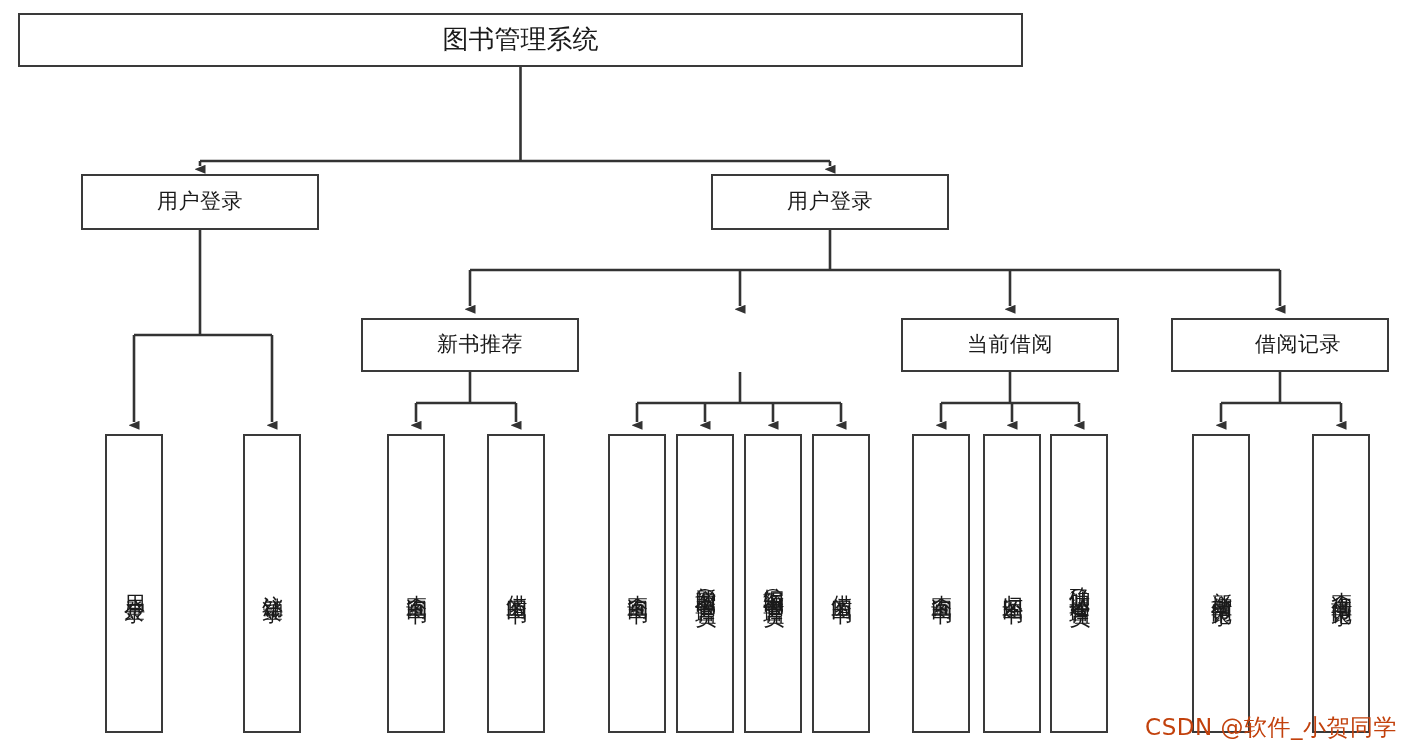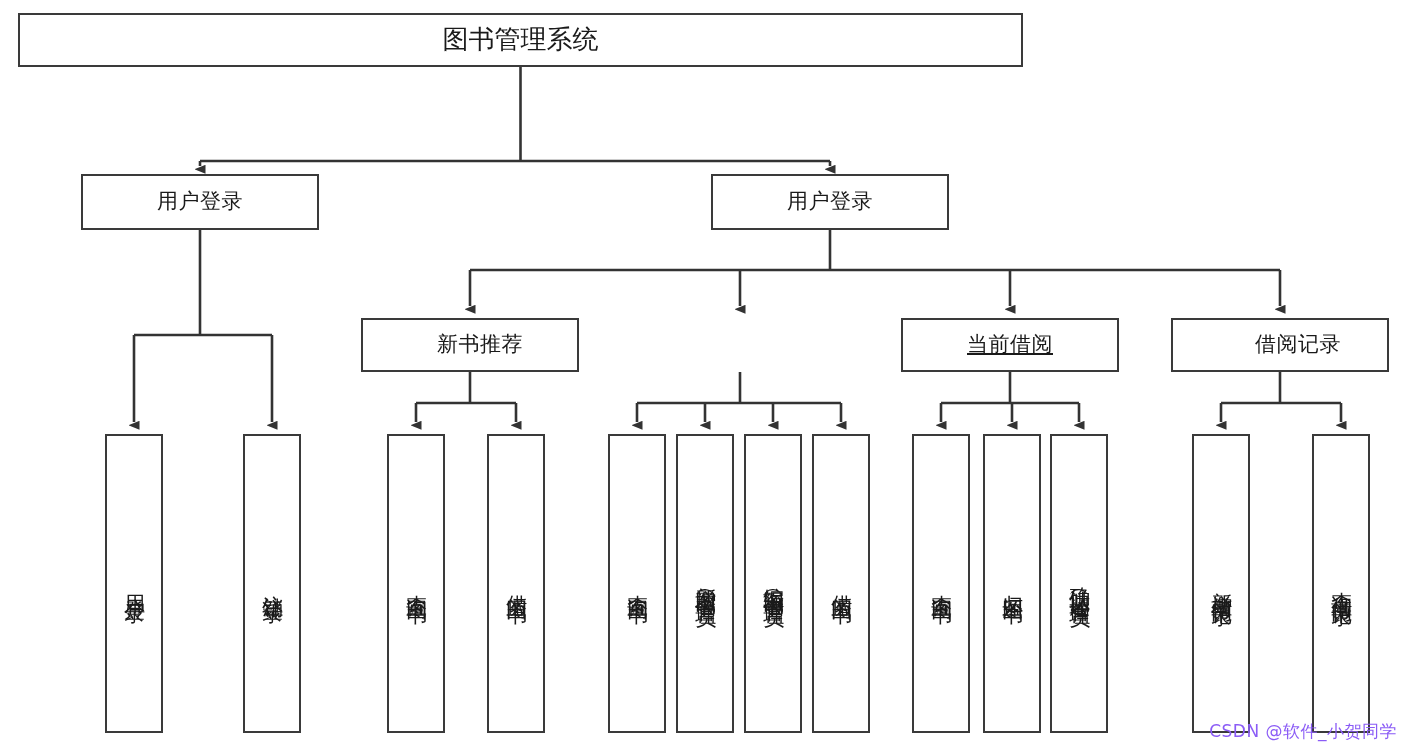--- a/index.html
+++ b/index.html
@@ -56,22 +56,22 @@
   .node.v .vtext {
     writing-mode: vertical-rl;
     text-orientation: upright;
     display: block;
     text-align: center;
   }
   .watermark {
     position: absolute;
     right: 8px;
     bottom: 4px;
-    font-size: 17px;
-    color: #8b5cf6;
+    font-size: 23px;
+    color: #c2410c;
     letter-spacing: 0.5px;
     white-space: nowrap;
   }
 </style>
 </head>
 <body>
 
 <div id="canvas">
 
   <svg class="wires" viewBox="0 0 1405 747" xmlns="http://www.w3.org/2000/svg">
@@ -136,21 +136,21 @@
   <div class="node h" style="left:81px; top:174px; width:238px; height:56px;">
     <span>用户登录</span>
   </div>
   <div class="node h" style="left:711px; top:174px; width:238px; height:56px;">
     <span>用户登录</span>
   </div>
 
   <div class="node h" style="left:361px; top:318px; width:218px; height:54px;padding-left:20px;">
     <span>新书推荐</span>
   </div>
-  <div class="node h" style="left:901px; top:318px; width:218px; height:54px;text-decoration:underline;">
+  <div class="node h" style="left:901px; top:318px; width:218px; height:54px;">
     <span>当前借阅</span>
   </div>
   <div class="node h" style="left:1171px; top:318px; width:218px; height:54px;padding-left:36px;">
     <span>借阅记录</span>
   </div>
 
   <div class="node v" style="left:105px; top:434px; width:58px; height:299px;">
     <span class="vtext">用户登录</span>
   </div>
   <div class="node v" style="left:243px; top:434px; width:58px; height:299px;">

